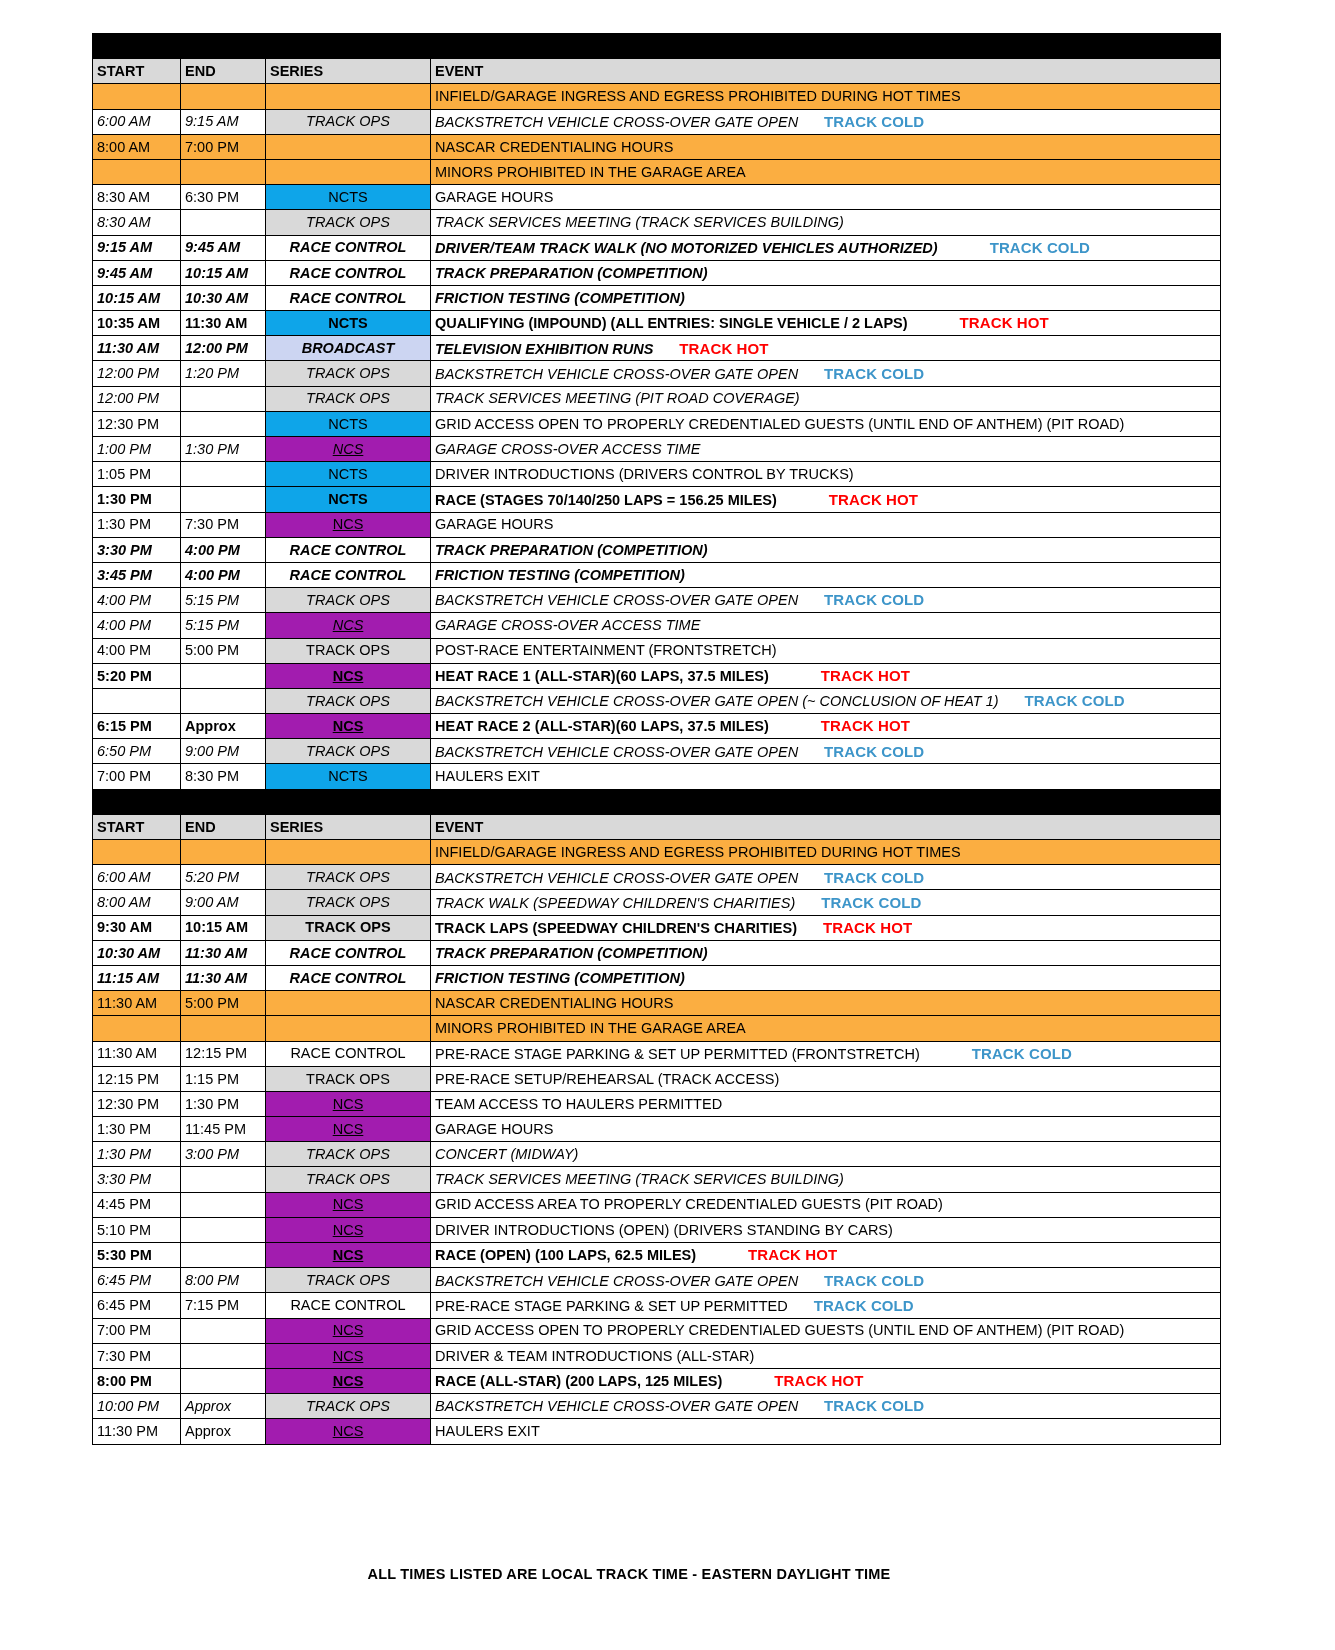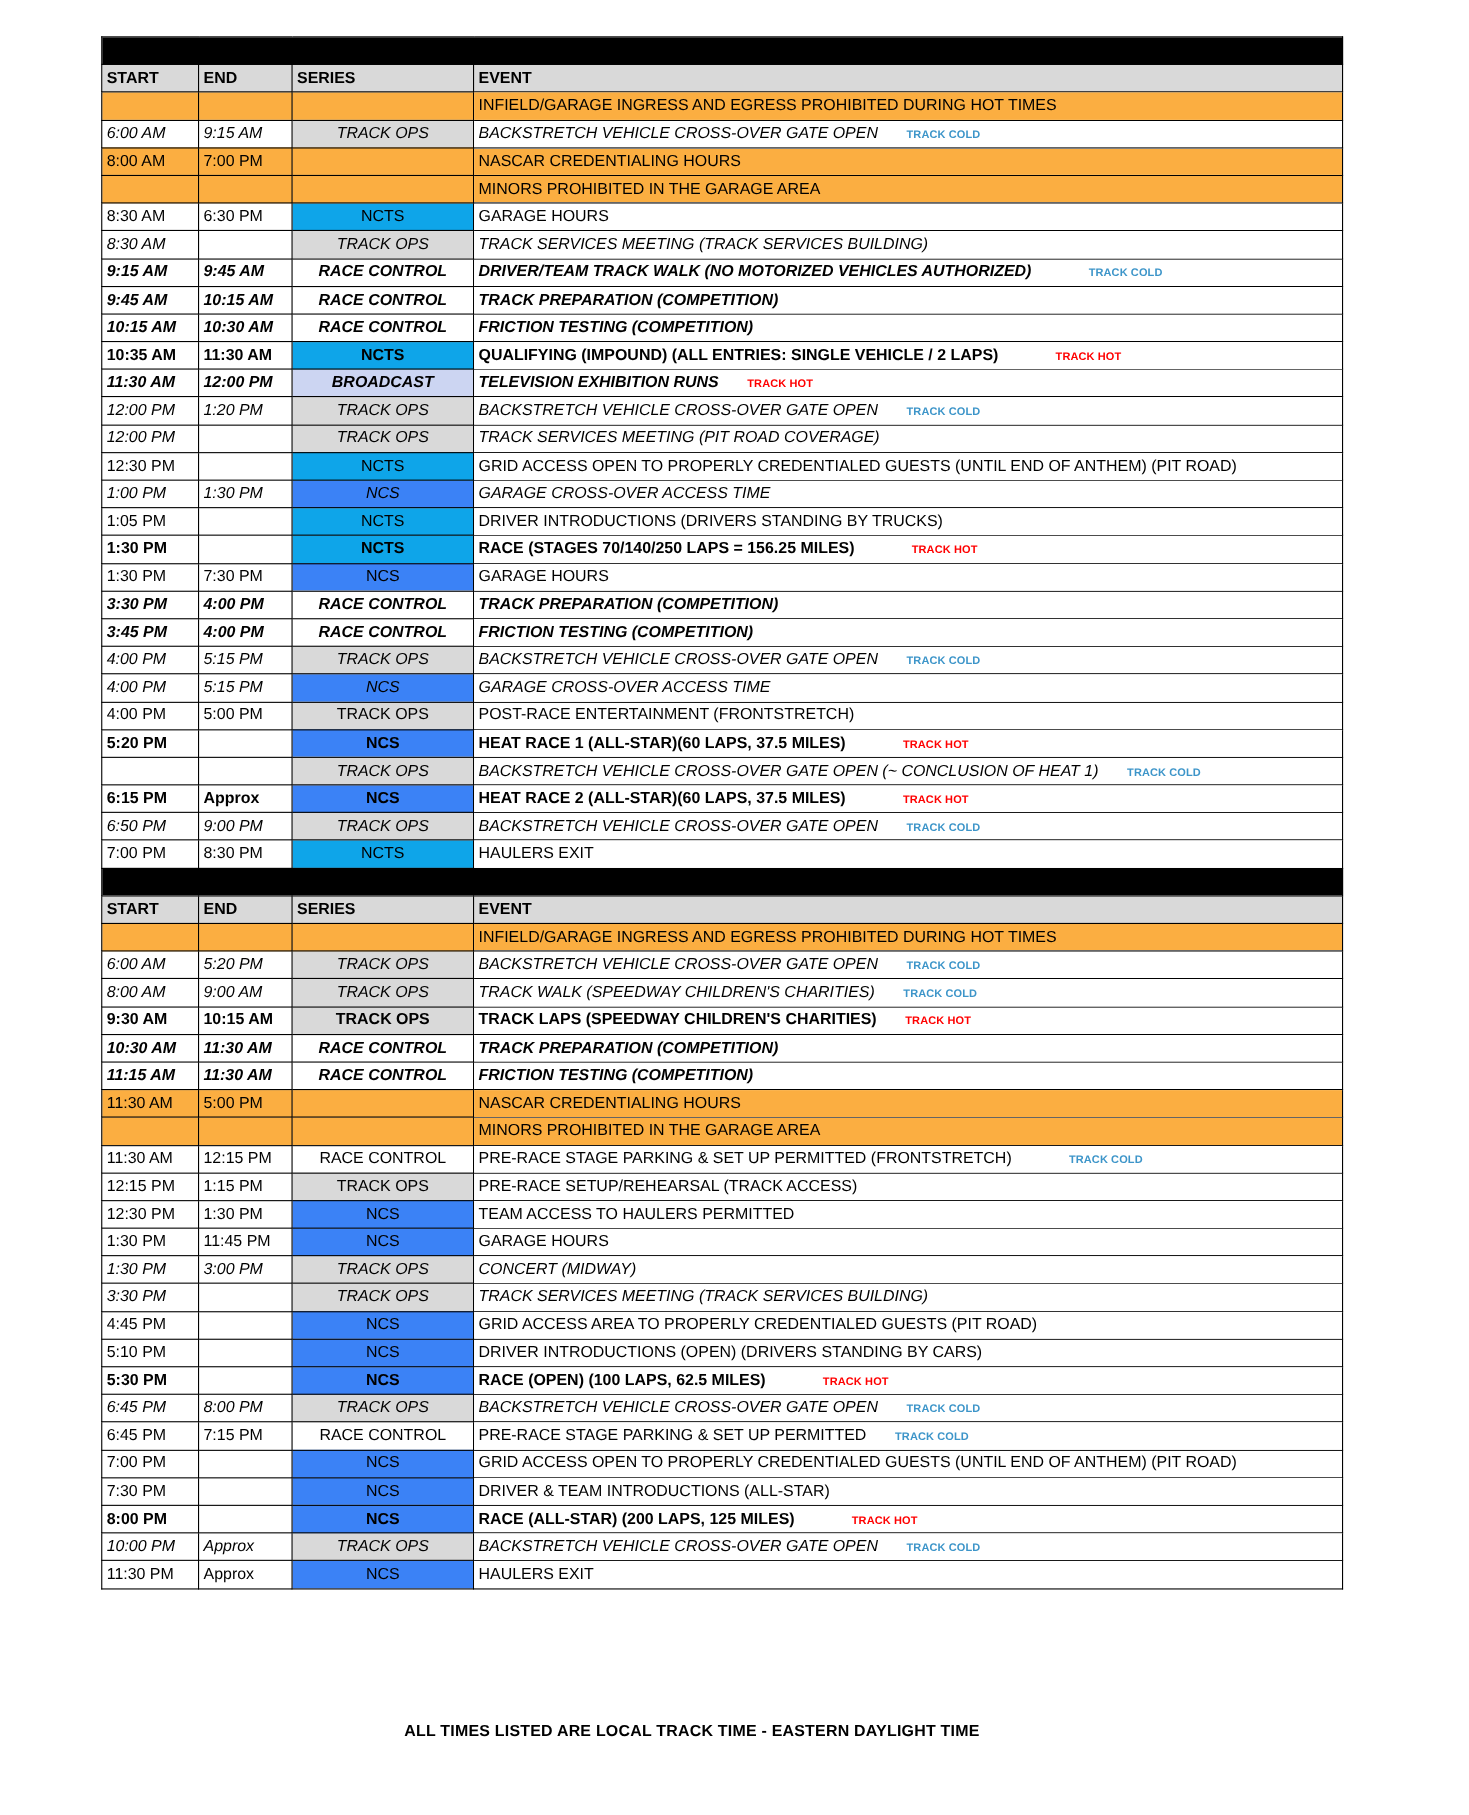--- a/index.html
+++ b/index.html
@@ -59,37 +59,37 @@
     background: #d9d9d9;
     font-weight: bold;
     font-size: 16.5px;
     height: 27px;
   }
 
   
   .fill-orange { background: #fbae41; }
   .fill-pink   { background: #0ea5e9; }
   .fill-gray   { background: #d9d9d9; }
-  .fill-yellow { background: #3b82f6; }
+  .fill-yellow { background: #a21caf; text-decoration: underline; }
   .fill-blue   { background: #ccd5f2; }
   .fill-none   { background: #ffffff; }
 
   
   .t-ital { font-style: italic; }
   .t-bold { font-weight: bold; }
   .t-bi   { font-style: italic; font-weight: bold; }
 
   .c-center { text-align: center; }
   .c-left { text-align: left; }
 
   .event-cell { position: relative; }
   .note {
     font-weight: bold;
     font-style: normal;
-    font-size: 10px;
+    font-size: 15px;
     letter-spacing: 0.1px;
     margin-left: 26px;
   }
   .note-hot  { color: #ff0000; }
   .note-cold { color: #3d95c9; }
 
   .footer {
     position: absolute;
     left: 0;
     top: 1566px;
@@ -209,21 +209,21 @@
         <tr>
           <td class="c-left t-ital fill-none">1:00 PM</td>
           <td class="c-left t-ital fill-none">1:30 PM</td>
           <td class="c-center t-ital fill-yellow">NCS</td>
           <td class="c-left event-cell fill-none"><span class="t-ital">GARAGE CROSS-OVER ACCESS TIME</span></td>
         </tr>
         <tr>
           <td class="c-left  fill-none">1:05 PM</td>
           <td class="c-left  fill-none"></td>
           <td class="c-center  fill-pink">NCTS</td>
-          <td class="c-left event-cell fill-none"><span class="">DRIVER INTRODUCTIONS (DRIVERS STANDING BY TRUCKS)</span></td>
+          <td class="c-left event-cell fill-none"><span class="">DRIVER INTRODUCTIONS (DRIVERS CONTROL BY TRUCKS)</span></td>
         </tr>
         <tr>
           <td class="c-left t-bold fill-none">1:30 PM</td>
           <td class="c-left t-bold fill-none"></td>
           <td class="c-center t-bold fill-pink">NCTS</td>
           <td class="c-left event-cell fill-none"><span class="t-bold">RACE (STAGES 70/140/250 LAPS = 156.25 MILES)</span><span class="note note-hot" style="margin-left: 52px;">TRACK HOT</span></td>
         </tr>
         <tr>
           <td class="c-left  fill-none">1:30 PM</td>
           <td class="c-left  fill-none">7:30 PM</td>

